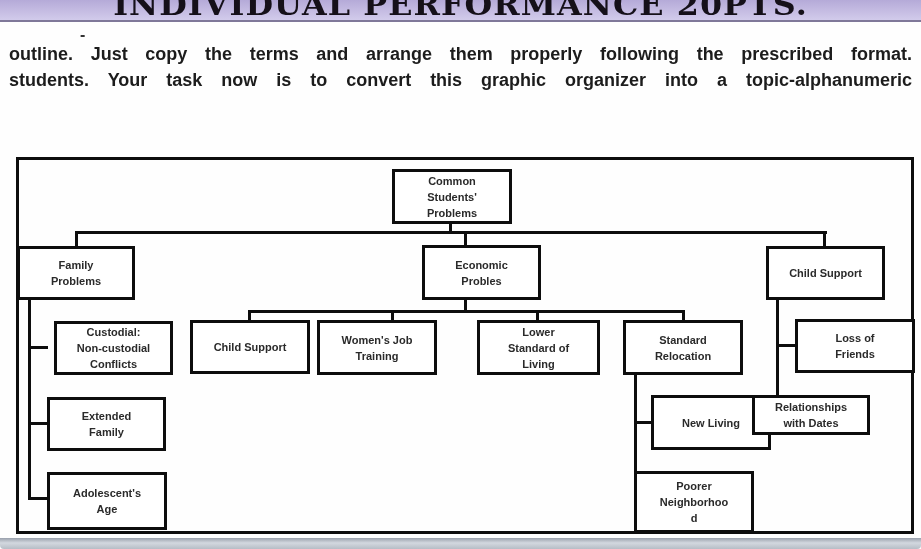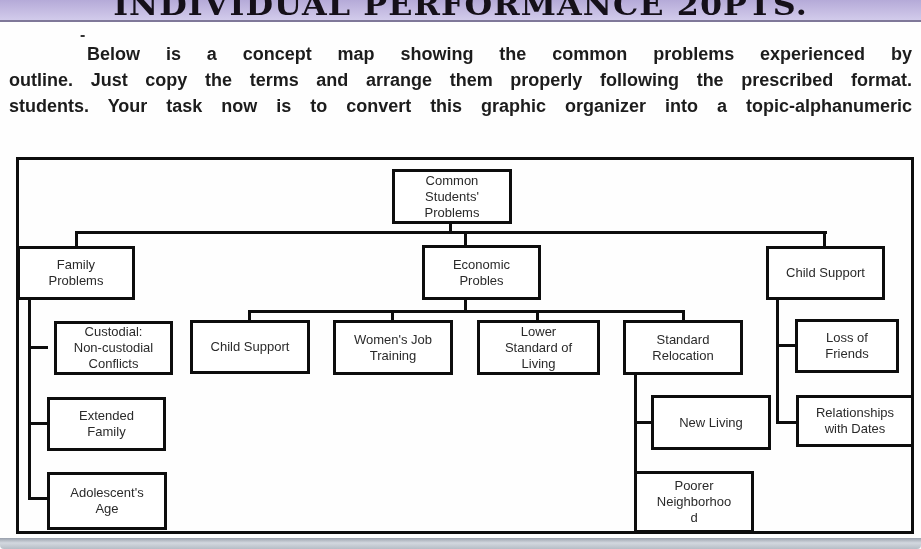--- a/index.html
+++ b/index.html
@@ -35,57 +35,56 @@
   .frame{
     position:absolute; left:16px; top:157px; width:898px; height:377px;
     border:3px solid var(--box_border,#0d0d0d); box-sizing:border-box; z-index:1;
   }
   .ln{ position:absolute; background:var(--box_border,#0d0d0d); z-index:2; }
   .node{
     position:absolute; box-sizing:border-box; z-index:3;
     background:#fff; border:3px solid var(--box_border,#0d0d0d);
     display:flex; align-items:center; justify-content:center;
     text-align:center; white-space:pre-line;
-    font-size:13px; line-height:16px; font-weight:400; color:#2a2a2a;
+    font-size:11px; line-height:16px; font-weight:700; color:#2a2a2a;
   }
   .n-common{left:392px; top:169px; width:120px; height:55px;}
   .n-family{left:17px;  top:246px; width:118px; height:54px;}
   .n-economic{left:422px; top:245px; width:119px; height:55px;}
   .n-cs-main{left:766px; top:246px; width:119px; height:54px;}
   .n-custodial{left:54px; top:321px; width:119px; height:54px;}
   .n-extended{left:47px; top:397px; width:119px; height:54px;}
   .n-adolescent{left:47px; top:472px; width:120px; height:58px;}
   .n-cs-econ{left:190px; top:320px; width:120px; height:54px;}
-  .n-womens{left:333px; top:320px; width:120px; height:55px;}
+  .n-womens{left:317px; top:320px; width:120px; height:55px;}
   .n-lower{left:477px; top:320px; width:123px; height:55px;}
   .n-possible{left:623px; top:320px; width:120px; height:55px;}
   .n-newschool{left:651px; top:395px; width:120px; height:55px;}
   .n-poorer{left:634px; top:471px; width:120px; height:62px;}
-  .n-loss{left:795px; top:319px; width:104px; height:54px;}
-  .n-relationships{left:796px; top:395px; width:118px; height:52px;}
+  .n-loss{left:795px; top:319px; width:120px; height:54px;}
+  .n-relationships{left:752px; top:395px; width:118px; height:40px;}
   
   .bottom-bar{
     position:absolute; left:0; top:538px; width:921px; height:11px;
     background:linear-gradient(180deg,var(--bar_top,#99a0ac),var(--bar_mid,#d3d8df) 45%,var(--bar_bottom,#b6bdc6));
     border-radius:0 0 4px 4px;
   }
 </style>
 </head>
 <body>
 
 <div class="screen">
 
   <header class="title-band">
     <h1>INDIVIDUAL PERFORMANCE 20PTS.</h1>
   </header>
 
   <div class="stray-dash">-</div>
 
   <div class="intro">
-    <div class="line indent">Below is a concept map showing the common problems experienced by</div>
     <div class="line">outline. Just copy the terms and arrange them properly following the prescribed format.</div>
     <div class="line">students. Your task now is to convert this graphic organizer into a topic-alphanumeric</div>
   </div>
 
   <div>
     <div class="frame"></div>
 
     <div class="ln" style="left:449px;top:223px;width:3px;height:11px;"></div>
     <div class="ln" style="left:75px;top:231px;width:752px;height:3px;"></div>
     <div class="ln" style="left:75px;top:231px;width:3px;height:17px;"></div>

